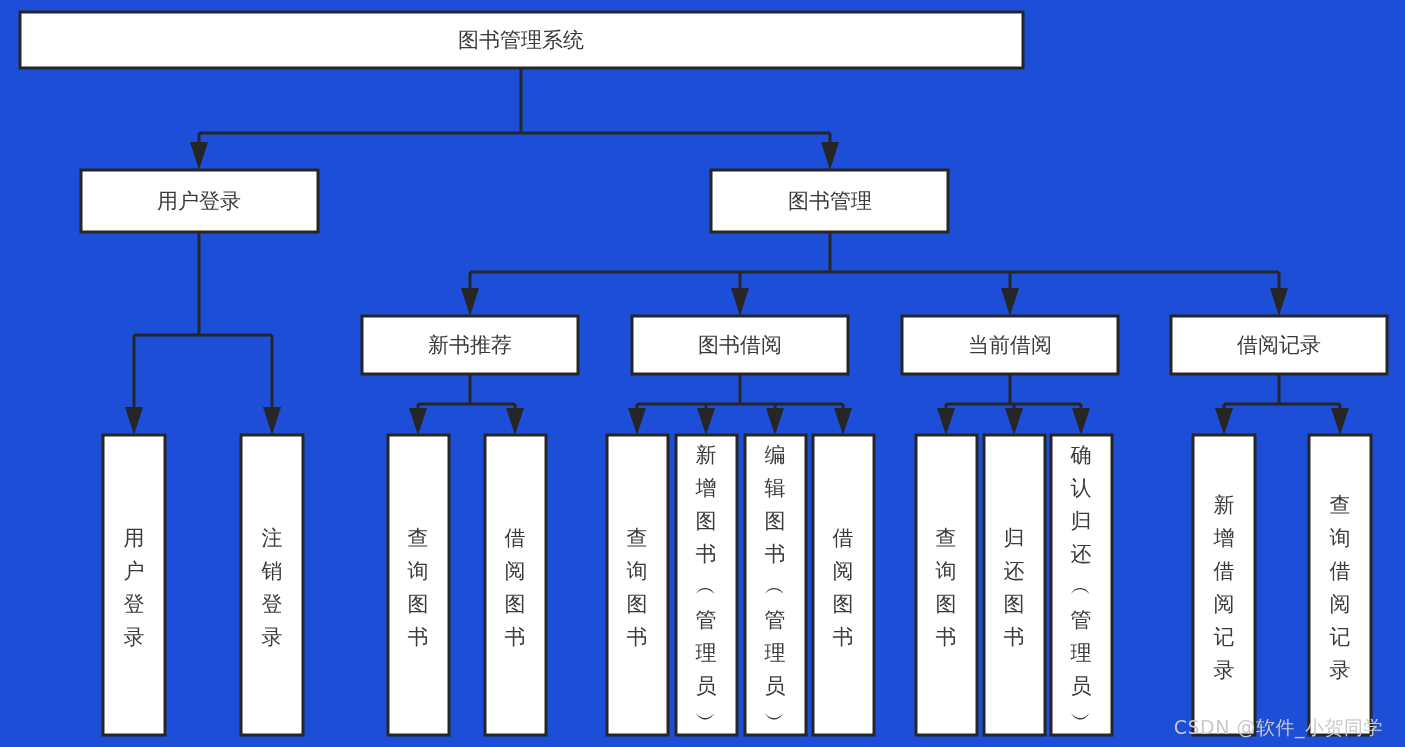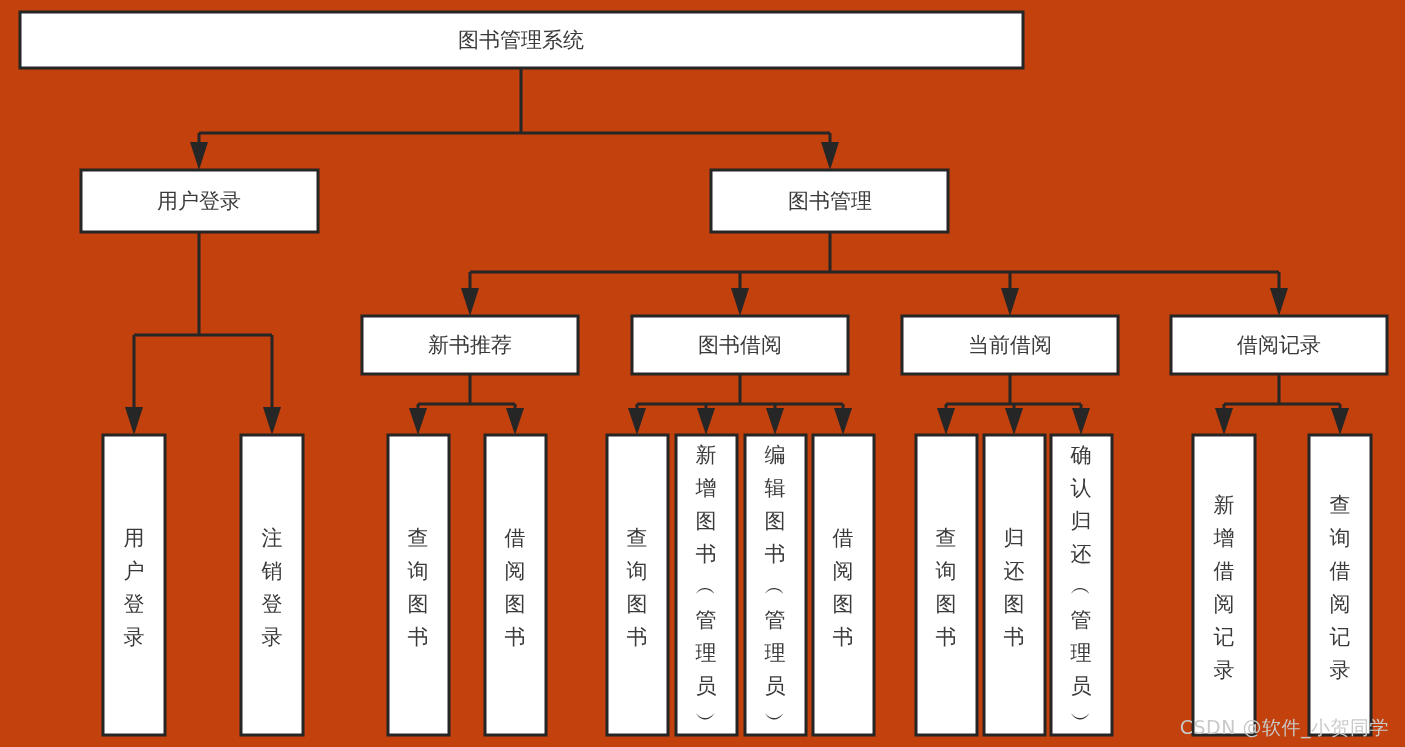--- a/index.html
+++ b/index.html
@@ -10,21 +10,21 @@
   body {
     width: 1405px;
     height: 747px;
     font-family: "DejaVu Sans", "Liberation Sans", sans-serif;
     overflow: hidden;
   }
   #diagram-root {
     position: relative;
     width: 1405px;
     height: 747px;
-    background: #c2410c;
+    background: #1d4ed8;
   }
   svg#tree-svg {
     position: absolute;
     left: 0;
     top: 0;
     width: 1405px;
     height: 747px;
     display: block;
   }
   .node-box {
@@ -50,21 +50,21 @@
     dominant-baseline: middle;
   }
   .node-label-v {
     font-family: "DejaVu Sans", "Liberation Sans", sans-serif;
     font-size: 21px;
     fill: #3a3a3a;
     text-anchor: middle;
   }
   .watermark {
     position: absolute;
-    right: 16px;
+    right: 22px;
     bottom: 6px;
     font-family: "DejaVu Sans", "Liberation Sans", sans-serif;
     font-size: 19px;
     color: #c9c9c9;
     letter-spacing: 0.5px;
     white-space: nowrap;
     pointer-events: none;
     user-select: none;
   }
 </style>

